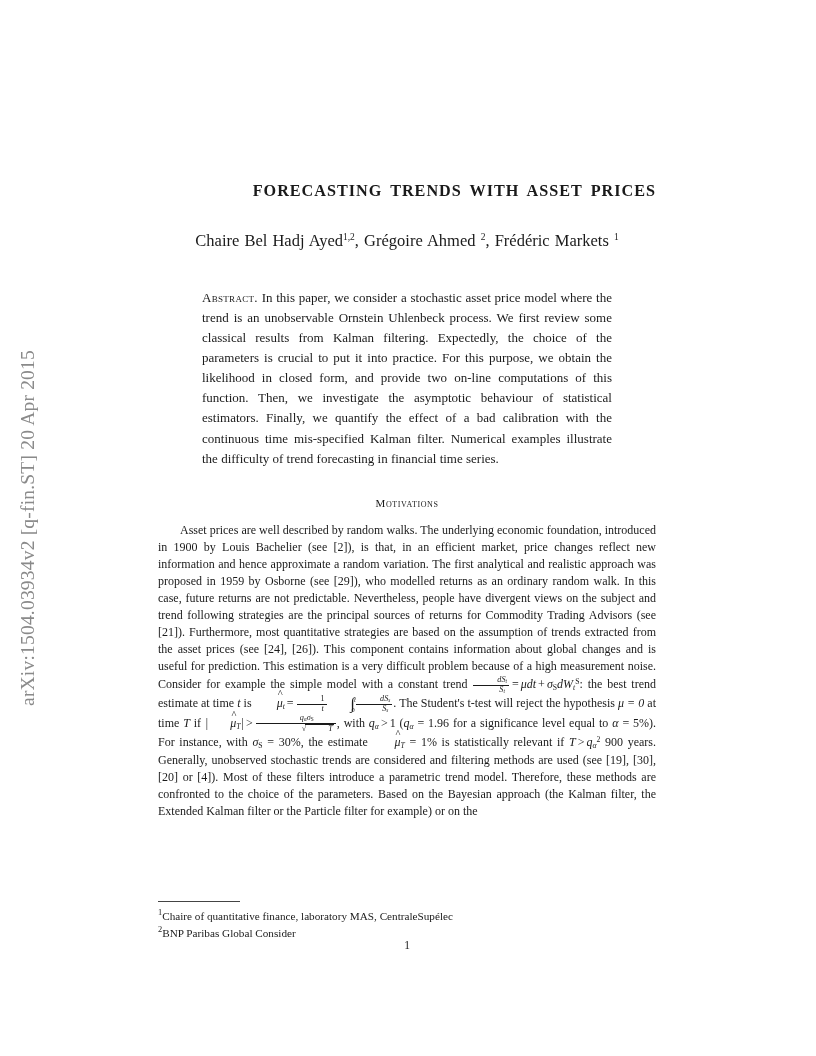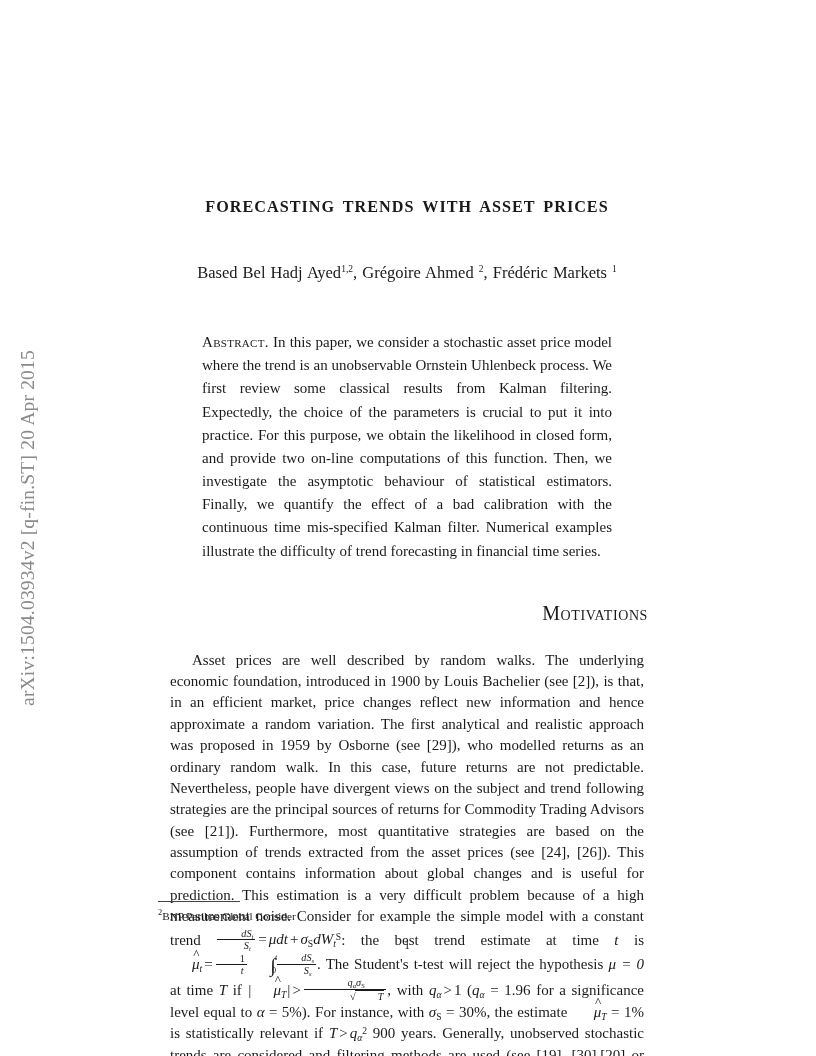--- a/index.html
+++ b/index.html
@@ -40,23 +40,23 @@
   
   #page {
     position: absolute;
     left: 158px;
     top: 0;
     width: 498px;
     height: 1056px;
   }
 
   #paper-title {
-    margin: 16px;
+    margin: 0;
     padding-top: 182px;
-    text-align: center;
+    text-align: right;
     font-size: 16.2px;
     font-weight: bold;
     letter-spacing: 1.0px;
     word-spacing: 3px;
     font-family: "Liberation Serif", "DejaVu Serif", serif;
   }
 
   #authors {
     margin: 0;
     padding-top: 30px;
@@ -64,50 +64,50 @@
     font-size: 16.5px;
     word-spacing: 1px;
   }
   #authors sup {
     font-size: 9.5px;
     vertical-align: super;
   }
 
   
   #abstract-block {
-    margin: 11px auto;
+    margin: 0 auto;
     padding-top: 37px;
     width: 410px;
-    font-size: 15px;
+    font-size: 13px;
     line-height: 1.545;
     text-align: justify;
     text-justify: inter-word;
     hyphens: manual;
   }
   #abstract-block .abstract-label {
     font-variant: small-caps;
     letter-spacing: 0.3px;
   }
 
   
   .section-heading {
-    margin: 8px;
+    margin: 0;
     padding-top: 28px;
-    text-align: right;
-    font-size: 20px;
+    text-align: center;
+    font-size: 11px;
     font-weight: normal;
     font-variant: small-caps;
     letter-spacing: 0.6px;
   }
 
   
   #body-paragraph {
-    margin: 12px;
+    margin: 0;
     padding-top: 13px;
-    font-size: 15px;
+    font-size: 12px;
     line-height: 1.425;
     text-align: justify;
     text-justify: inter-word;
     text-indent: 22px;
     hyphens: manual;
   }
 
   
   .math {
     font-family: "Liberation Serif", "DejaVu Serif", serif;
@@ -234,29 +234,30 @@
 
 <div id="arxiv-stamp">
   <span class="stamp-text">arXiv:1504.03934v2  [q-fin.ST]  20 Apr 2015</span>
 </div>
 
 <div id="page">
 
   <h1 id="paper-title">FORECASTING TRENDS WITH ASSET PRICES</h1>
 
   <div id="authors">
-    <span>Based Bel Hadj Ayed</span><sup>1,2</sup><span>, </span><span>Grégoire Ahmed</span> <sup>2</sup><span>, </span><span>Frédéric Markets</span> <sup>1</sup>
+    <span>Chaire Bel Hadj Ayed</span><sup>1,2</sup><span>, </span><span>Grégoire Ahmed</span> <sup>2</sup><span>, </span><span>Frédéric Markets</span> <sup>1</sup>
   </div>
 
   <div id="abstract-block"><span class="abstract-label">Abstract.</span><span> In this paper, we consider a stochastic asset price model where the trend is an unobservable Ornstein Uhlenbeck process. We first review some classical results from Kalman filtering. Expectedly, the choice of the parameters is crucial to put it into practice. For this purpose, we obtain the likelihood in closed form, and provide two on-line computations of this function. Then, we investigate the asymptotic behaviour of statistical estimators. Finally, we quantify the effect of a bad calibration with the continuous time mis-specified Kalman filter. Numerical examples illustrate the difficulty of trend forecasting in financial time series.</span></div>
 
   <h2 class="section-heading">Motivations</h2>
 
   <div id="body-paragraph"><span>Asset prices are well described by random walks. The underlying economic foundation, introduced in 1900 by Louis Bachelier (see [2]), is that, in an efficient market, price changes reflect new information and hence approximate a random variation. The first analytical and realistic approach was proposed in 1959 by Osborne (see [29]), who modelled returns as an ordinary random walk. In this case, future returns are not predictable. Nevertheless, people have divergent views on the subject and trend following strategies are the principal sources of returns for Commodity Trading Advisors (see [21]). Furthermore, most quantitative strategies are based on the assumption of trends extracted from the asset prices (see [24], [26]). This component contains information about global changes and is useful for prediction. This estimation is a very difficult problem because of a high measurement noise. Consider for example the simple model with a constant trend </span><span class="math"><span class="frac"><span class="num"><span class="mi">dS</span><sub>t</sub></span><span class="den"><span class="mi">S</span><sub>t</sub></span></span><span class="mo">=</span><span class="mi">μ</span><span class="mi">dt</span><span class="mo">+</span><span class="mi">σ</span><sub class="up">S</sub><span class="mi">dW</span><sub>t</sub><sup class="up">S</sup></span><span>: the best trend estimate at time </span><span class="math">t</span><span> is </span><span class="math"><span class="hat"><span class="hat-mark">^</span><span class="mi">μ</span></span><sub>t</sub><span class="mo">=</span><span class="frac"><span class="num mn">1</span><span class="den mi">t</span></span><span class="intg">∫<span class="lim-top">t</span><span class="lim-bot">0</span></span><span class="frac"><span class="num"><span class="mi">dS</span><sub>s</sub></span><span class="den"><span class="mi">S</span><sub>s</sub></span></span></span><span>. The Student's t-test will reject the hypothesis </span><span class="math">μ = 0</span><span> at time </span><span class="math">T</span><span> if </span><span class="math">|<span class="hat"><span class="hat-mark">^</span><span class="mi">μ</span></span><sub>T</sub>|<span class="mo">&gt;</span><span class="frac"><span class="num"><span class="mi">q</span><sub>α</sub><span class="mi">σ</span><sub class="up">S</sub></span><span class="den"><span class="sqrt">√<span class="radicand">T</span></span></span></span></span><span>, with </span><span class="math"><span class="mi">q</span><sub>α</sub><span class="mo">&gt;</span><span class="mn">1</span></span><span> (</span><span class="math"><span class="mi">q</span><sub>α</sub> <span class="mn">= 1.96</span></span><span> for a significance level equal to </span><span class="math"><span class="mi">α</span> <span class="mn">= 5%</span></span><span>). For instance, with </span><span class="math"><span class="mi">σ</span><sub class="up">S</sub> <span class="mn">= 30%</span></span><span>, the estimate </span><span class="math"><span class="hat"><span class="hat-mark">^</span><span class="mi">μ</span></span><sub>T</sub> <span class="mn">= 1%</span></span><span> is statistically relevant if </span><span class="math"><span class="mi">T</span><span class="mo">&gt;</span><span class="mi">q</span><sub>α</sub><sup class="up">2</sup></span><span> 900 years. Generally, unobserved stochastic trends are considered and filtering methods are used (see [19], [30],[20] or [4]). Most of these filters introduce a parametric trend model. Therefore, these methods are confronted to the choice of the parameters. Based on the Bayesian approach (the Kalman filter, the Extended Kalman filter or the Particle filter for example) or on the</span></div>
 
   <div id="footnotes">
     <div id="footnote-rule"></div>
+    <p class="fn"><sup>1</sup><span>Chaire of quantitative finance, laboratory MAS, CentraleSupélec</span></p>
     <p class="fn"><sup>2</sup><span>BNP Paribas Global Consider</span></p>
   </div>
 
   <div id="page-number">1</div>
 
 </div>
 
 </body></html>

